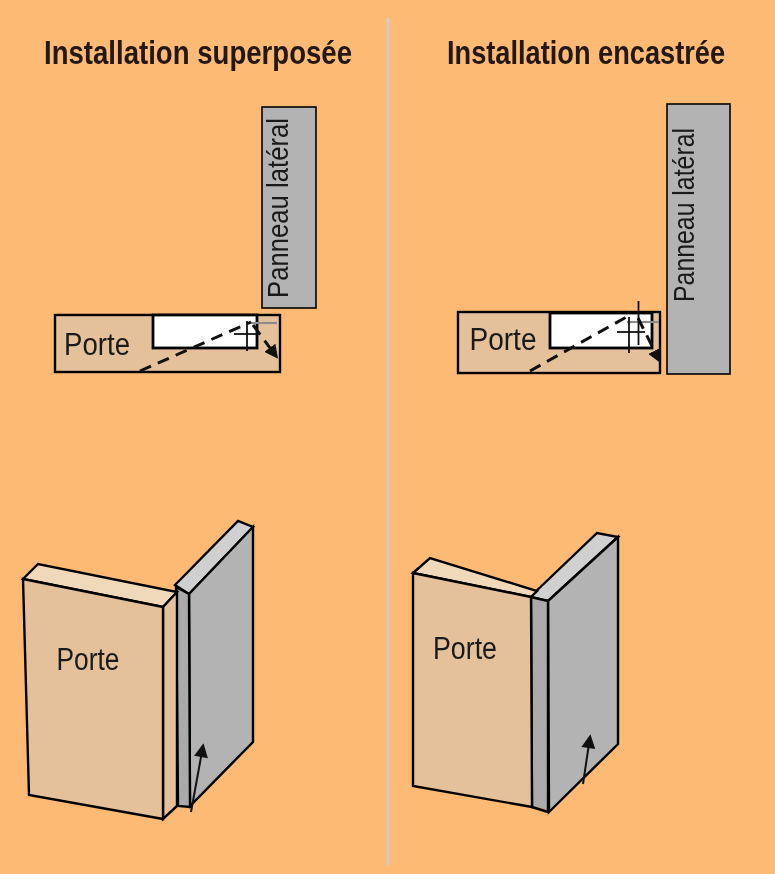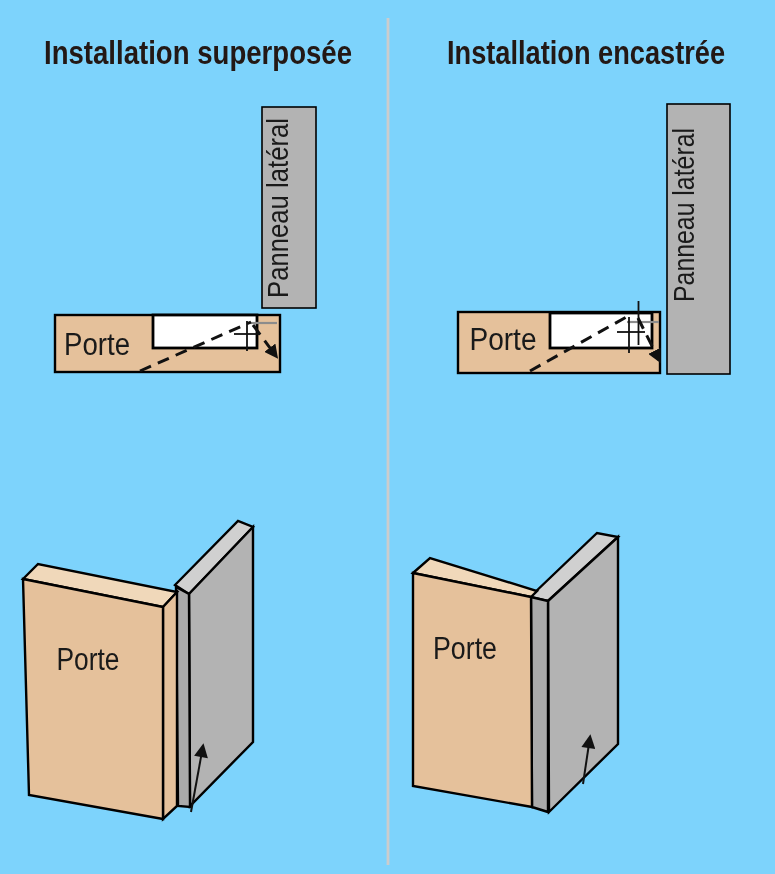--- a/index.html
+++ b/index.html
@@ -1,16 +1,16 @@
 <!DOCTYPE html>
 <html><head>
 <meta charset="utf-8">
 <style>
   html,body{margin:0;padding:0;background:#000;}
-  .stage{position:relative;width:775px;height:874px;background:#7dd3fc;overflow:hidden;}
+  .stage{position:relative;width:775px;height:874px;background:#fdba74;overflow:hidden;}
   svg{display:block;}
   text{font-family:"Liberation Sans", sans-serif;}
   .title{font-size:34px;font-weight:bold;}
   .lbl{font-size:31px;}
   .vlbl{font-size:29px;}
   .ol{stroke:#000;stroke-width:2.4;stroke-linejoin:miter;}
   .olthin{stroke:#000;stroke-width:1.6;}
   .cut{stroke:#000;stroke-width:2.8;}
   .cross{stroke:#111;stroke-width:1.8;fill:none;}
   .grayline{stroke:#8c8c8c;stroke-width:2.2;fill:none;}

